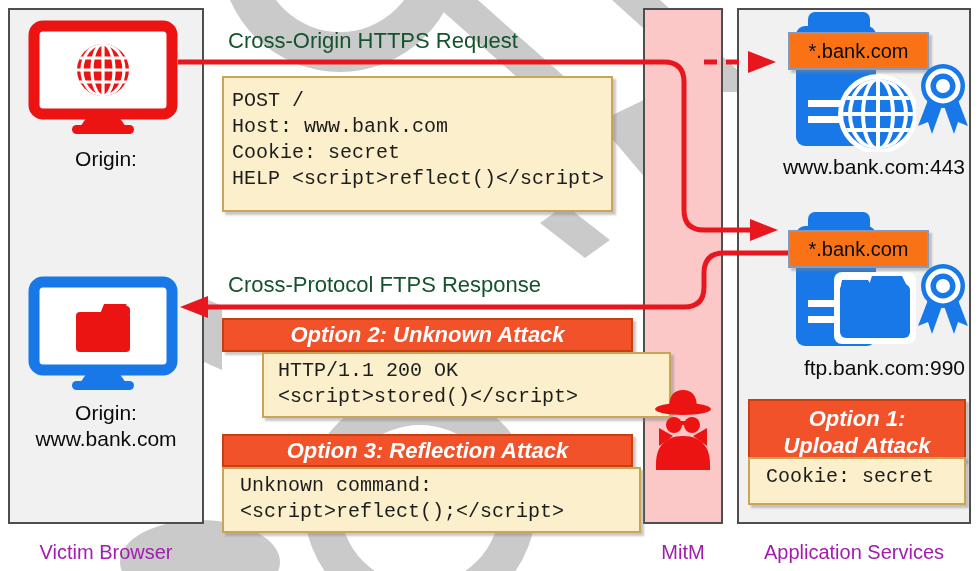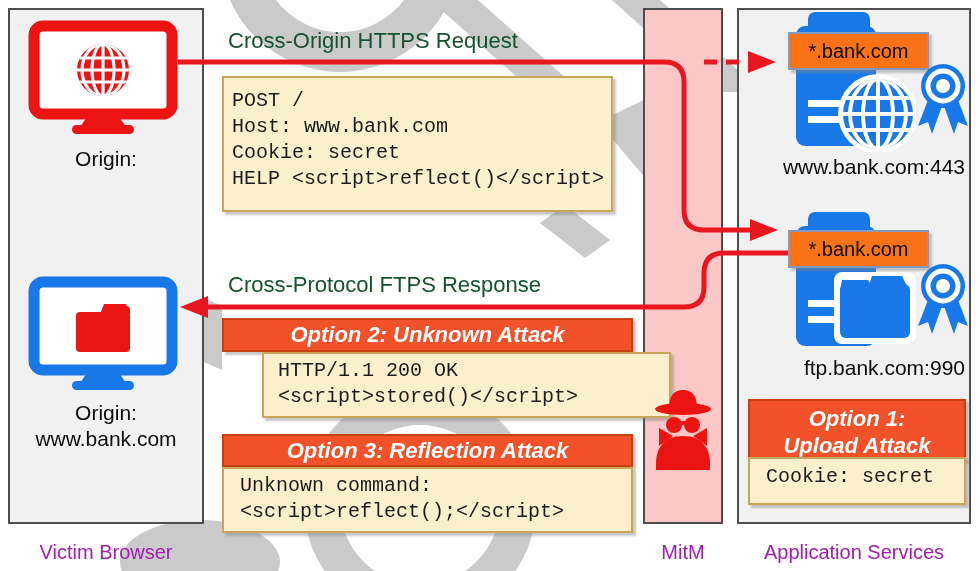--- a/index.html
+++ b/index.html
@@ -115,21 +115,21 @@
 
   <div class="abs title z3" style="left:228px;top:272px;">Cross-Protocol FTPS Response</div>
 
   <div class="abs opt-header z3" style="left:222px;top:318px;width:407px;height:30px;line-height:30px;">Option 2: Unknown Attack</div>
   <div class="abs codebox z3" style="left:222px;top:352px;width:391px;height:54px;padding:4px 0 4px 14px;margin-left:40px;">
     <div class="code">HTTP/1.1 200 OK</div>
     <div class="code">&lt;script&gt;stored()&lt;/script&gt;</div>
   </div>
 
   <div class="abs opt-header z3" style="left:222px;top:434px;width:407px;height:29px;line-height:29px;">Option 3: Reflection Attack</div>
-  <div class="abs codebox z3" style="left:222px;top:467px;width:391px;height:54px;padding:4px 0 4px 16px;">
+  <div class="abs codebox z3" style="left:222px;top:467px;width:391px;height:54px;padding:4px 8px 4px 16px;">
     <div class="code">Unknown command:</div>
     <div class="code">&lt;script&gt;reflect();&lt;/script&gt;</div>
   </div>
 
   <svg class="abs z3" style="left:651px;top:386px;" width="64" height="84" viewBox="0 0 64 84">
     <g fill="#EC1313">
       <path d="M18 22 Q18 4 32 4 Q46 4 46 22 Z"></path>
       <ellipse cx="32" cy="23" rx="28" ry="6"></ellipse>
       <g>
         <circle cx="23" cy="39" r="8"></circle>

